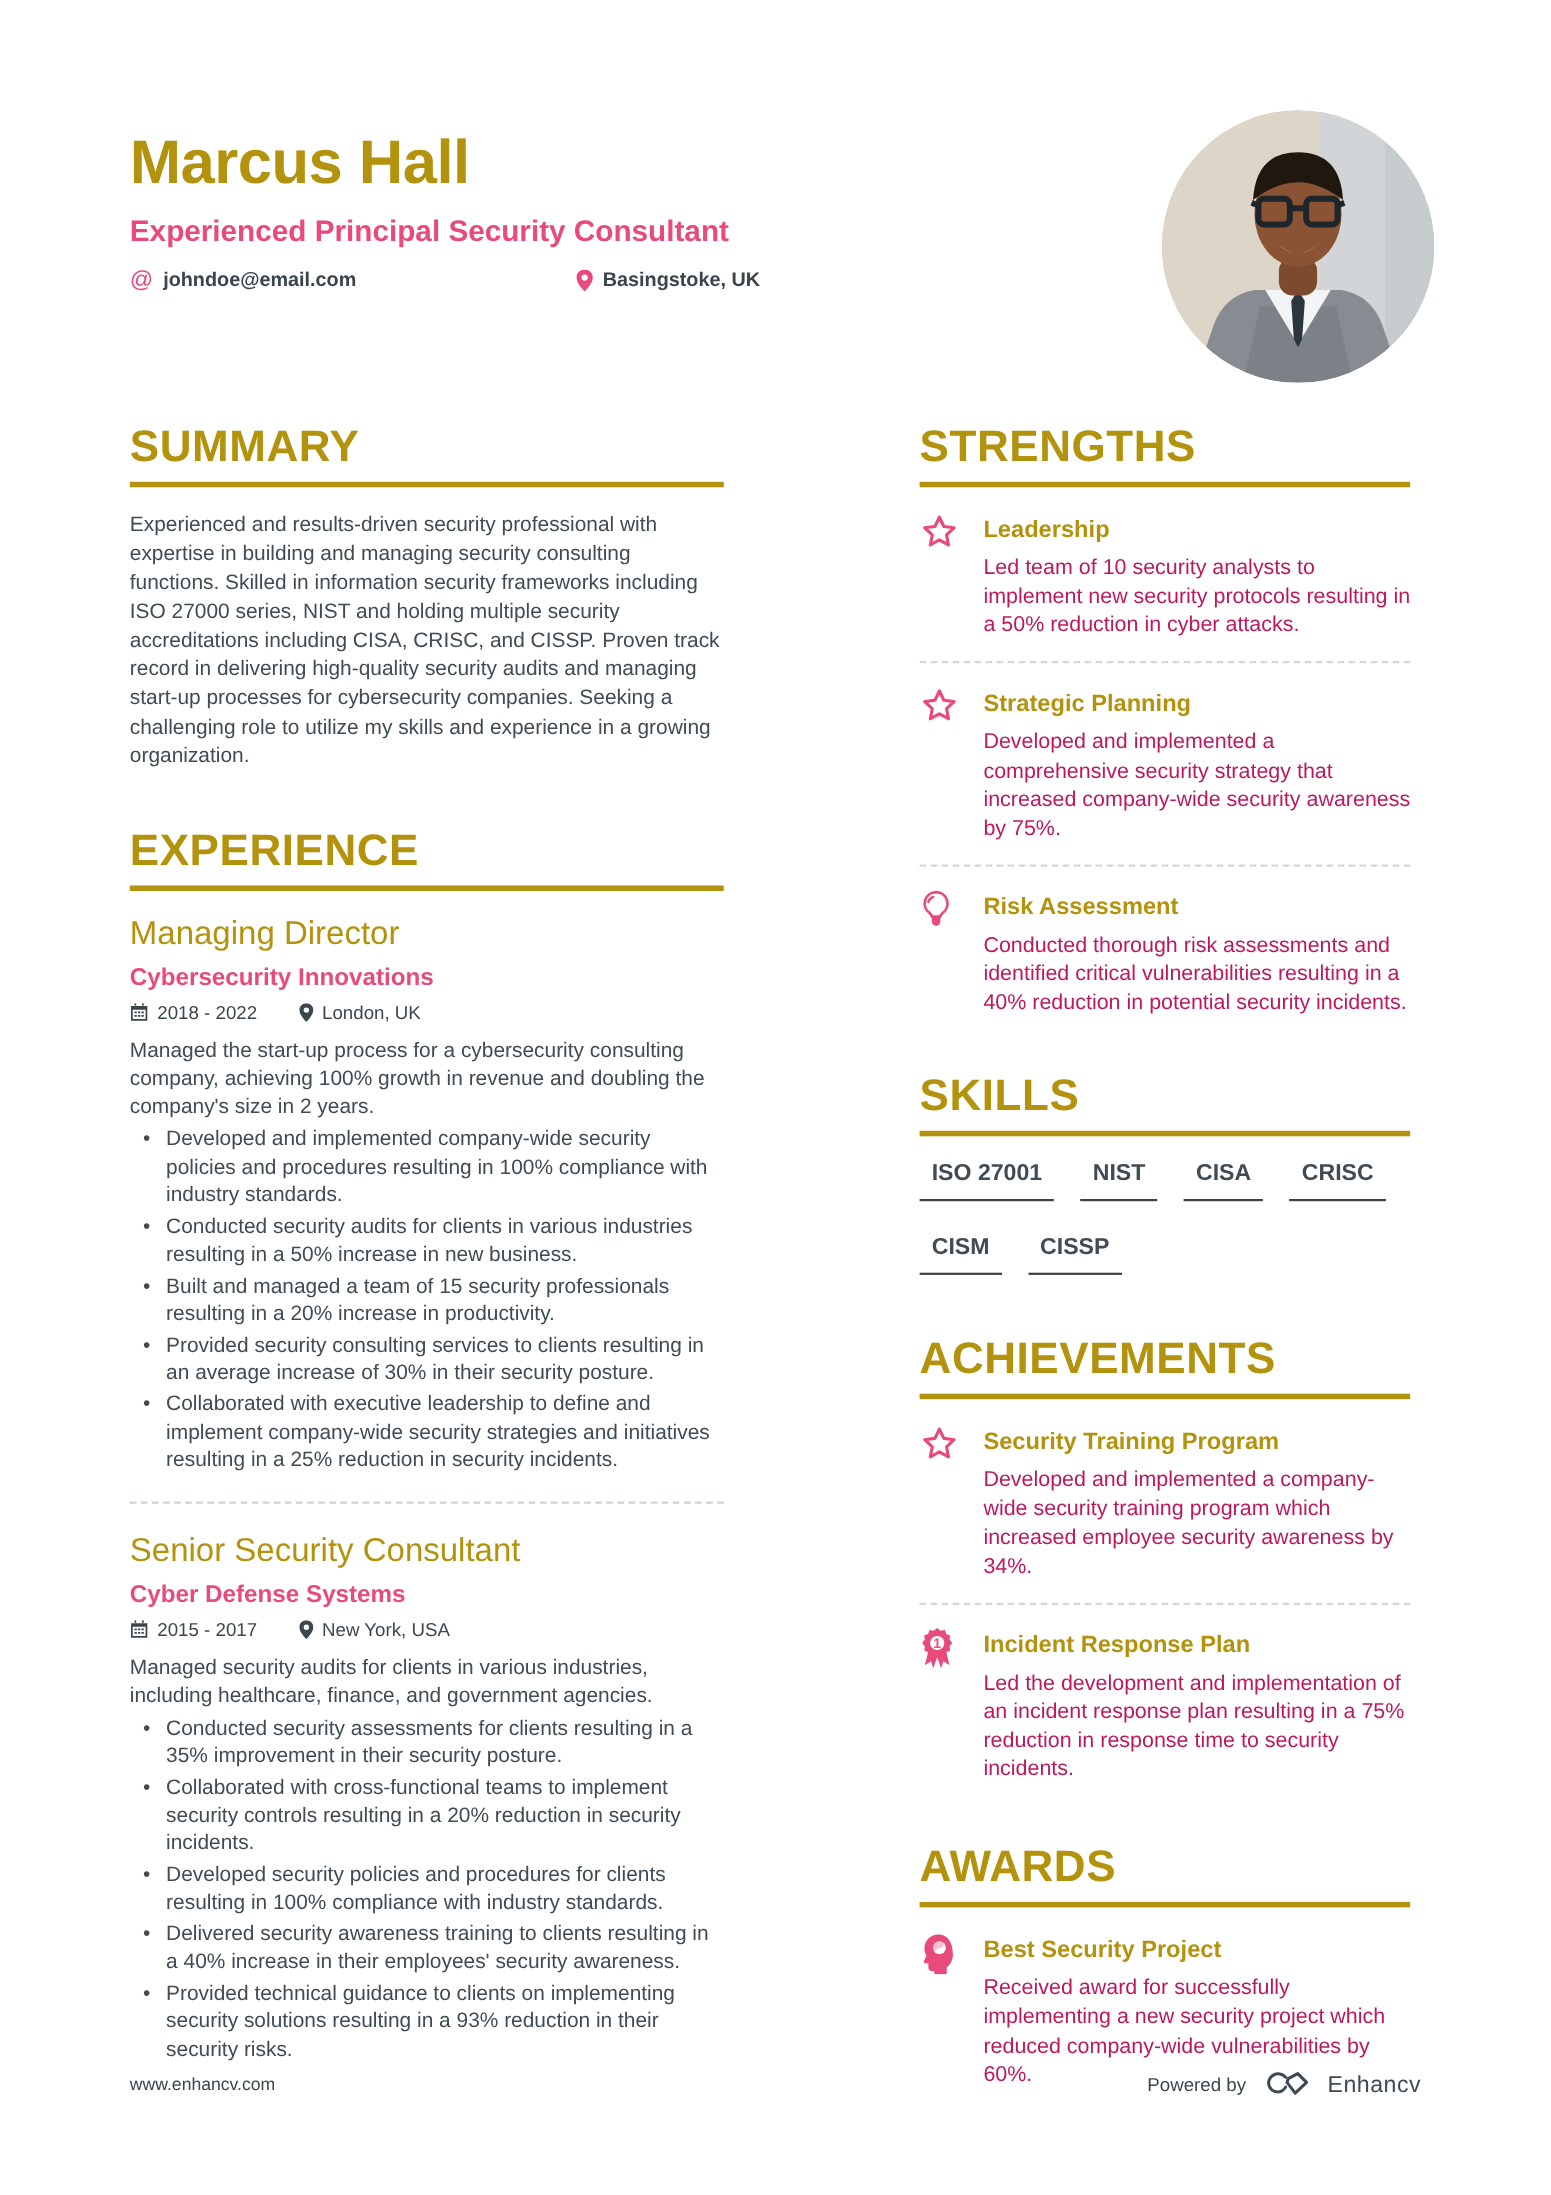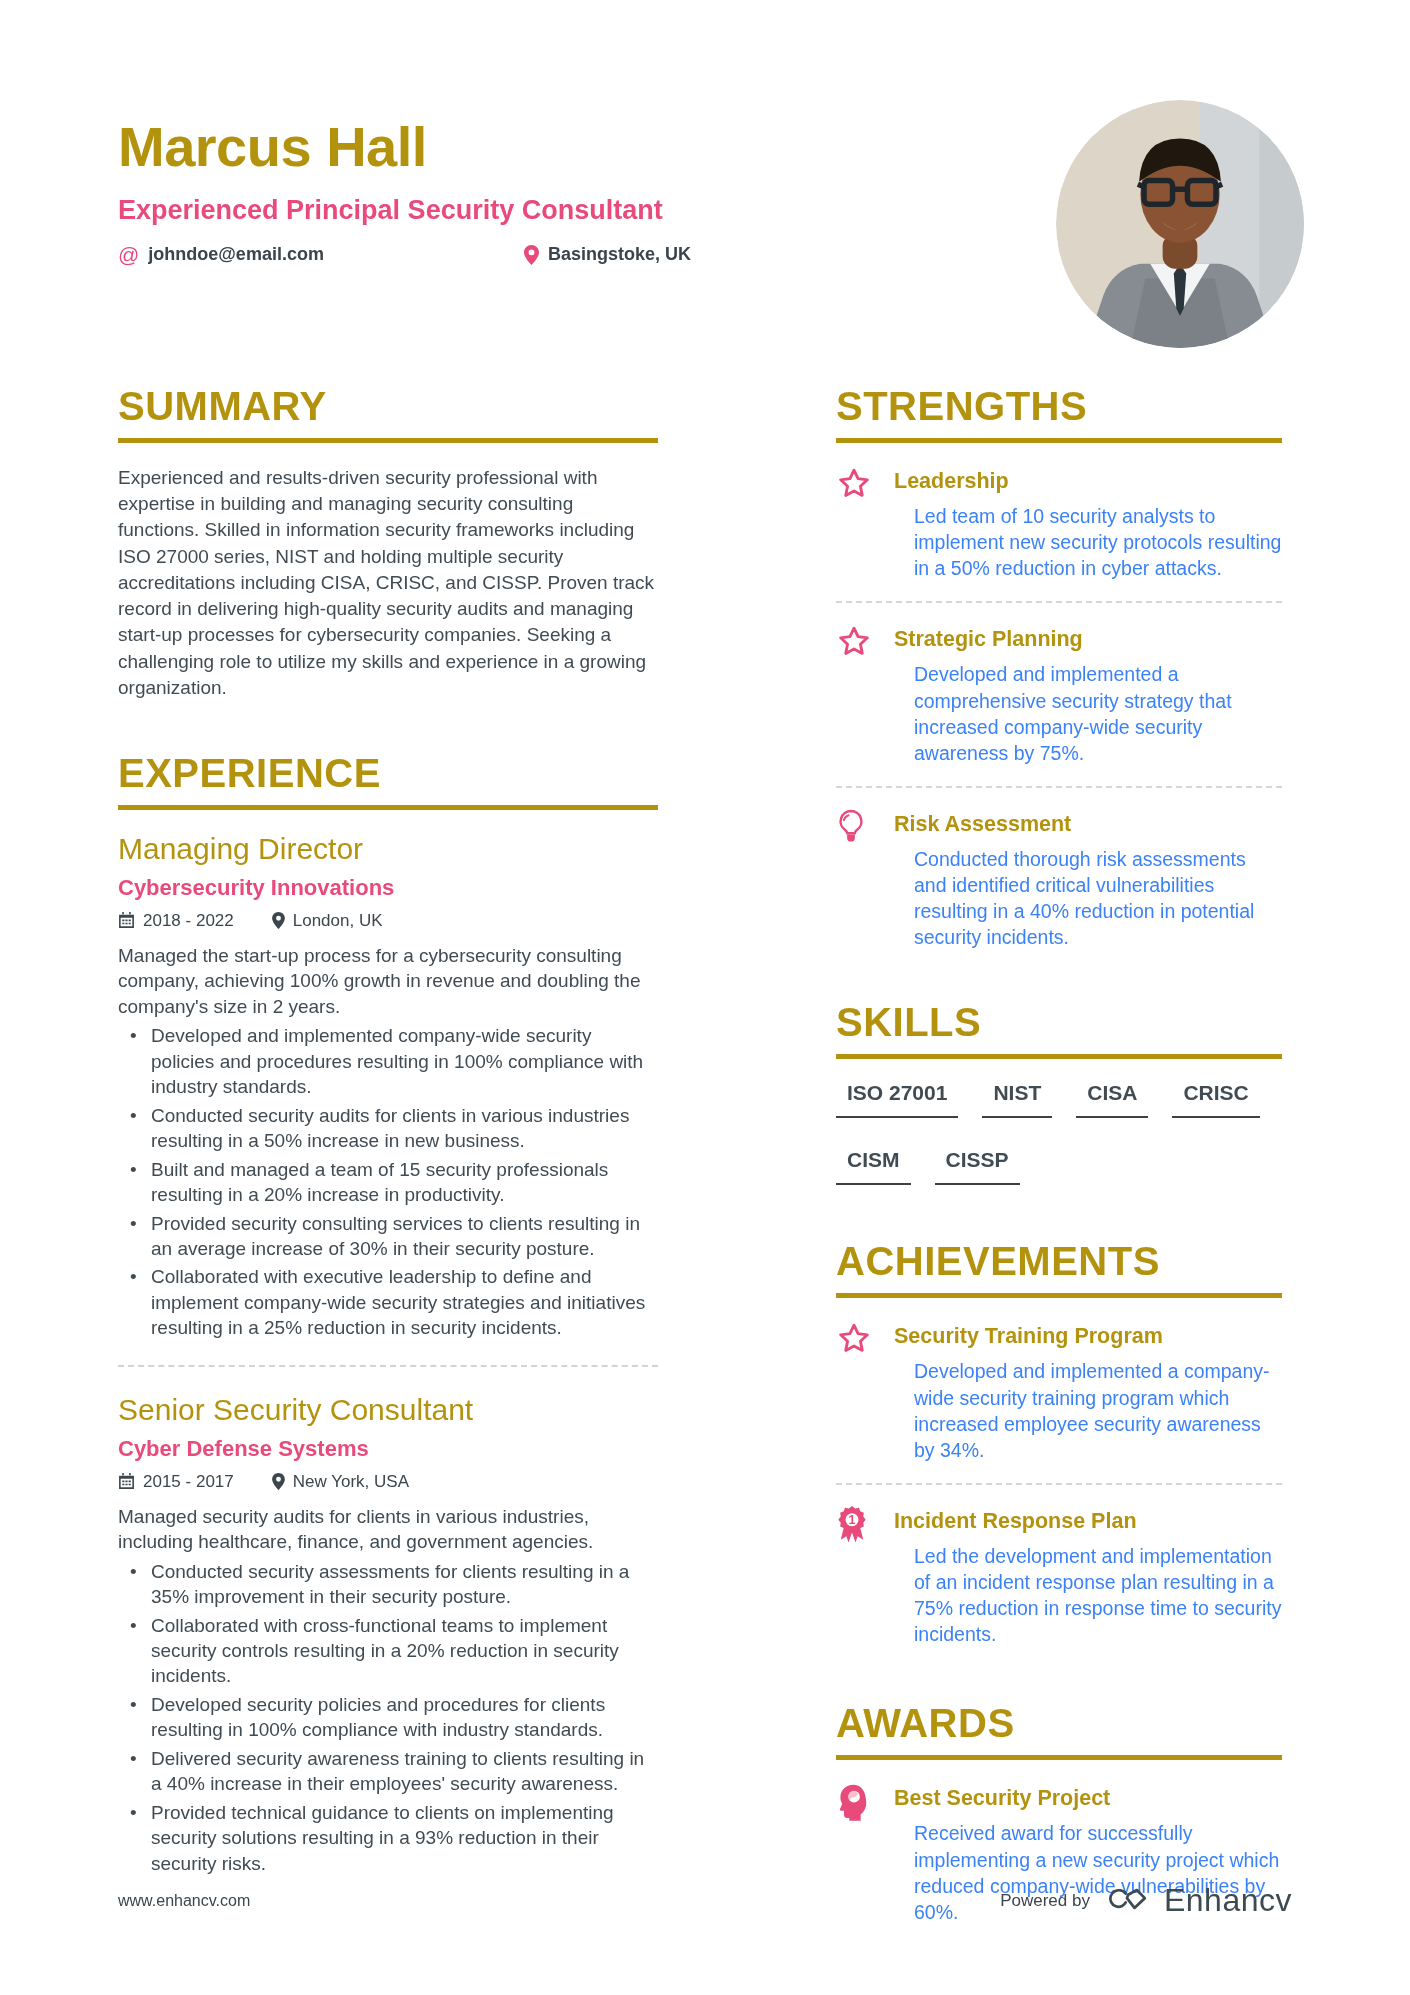--- a/index.html
+++ b/index.html
@@ -46,39 +46,39 @@
     font-size:19px; line-height:1.34; color:#414b53;
     padding-left:33px; position:relative; margin-top:3px;
   }
   ul.bullets li::before { content:"•"; position:absolute; left:12px; color:#414b53; }
   .dashed { border:none; border-top:2px dashed #cfd4d7; margin:24px 0 26px; }
 
   
   .r-item { display:flex; gap:20px; }
   .r-icon { width:38px; flex:none; padding-top:1px; }
   .r-title { font-size:21.5px; font-weight:700; color:#b3920e; padding-top:4px; }
-  .r-text { font-size:19.5px; line-height:1.34; color:#3b82f6; margin-top:9px;margin-left:20px; }
+  .r-text { font-size:19.5px; line-height:1.34; color:#be185d; margin-top:9px; }
   .r-divider { border:none; border-top:2px dashed #d3d7da; margin:20px 0; }
 
   
   .tags { display:flex; flex-wrap:wrap; column-gap:24px; row-gap:30px; }
   .tag {
     font-size:21px; font-weight:700; color:#414b53;
     padding:0 11px 11px; border-bottom:2px solid #404040;
   }
 
   
   .footer {
     position:absolute; left:118px; right:118px; top:1882px;
     display:flex; justify-content:space-between; align-items:center;
   }
   .site { font-size:16px; color:#3b454c; }
   .powered { display:flex; align-items:center; gap:14px; }
   .powered-label { font-size:17px; color:#3b454c; }
-  .brand-word { font-size:32px; color:#3e4a52; letter-spacing:0.5px; }
+  .brand-word { font-size:21px; color:#3e4a52; letter-spacing:0.5px; }
 </style>
 </head>
 <body>
 
 <div class="page">
 
   <div class="header-row">
     <div class="header-left">
       <div class="name">Marcus Hall</div>
       <div class="subtitle">Experienced Principal Security Consultant</div>

